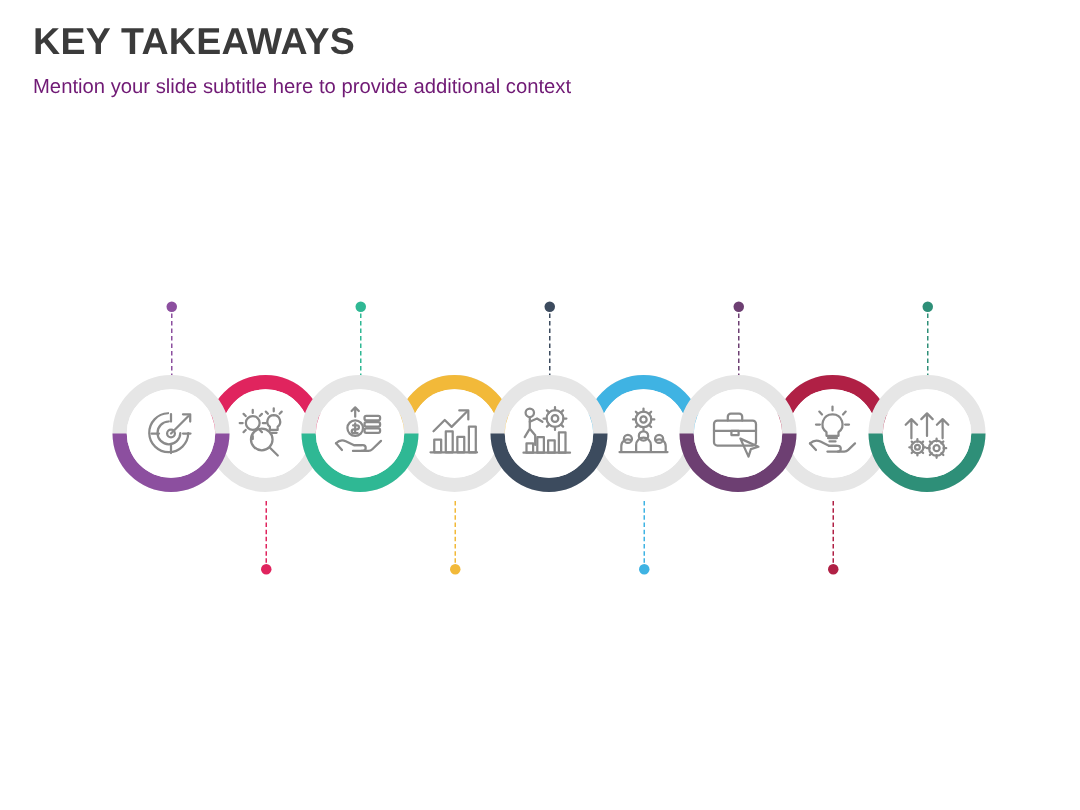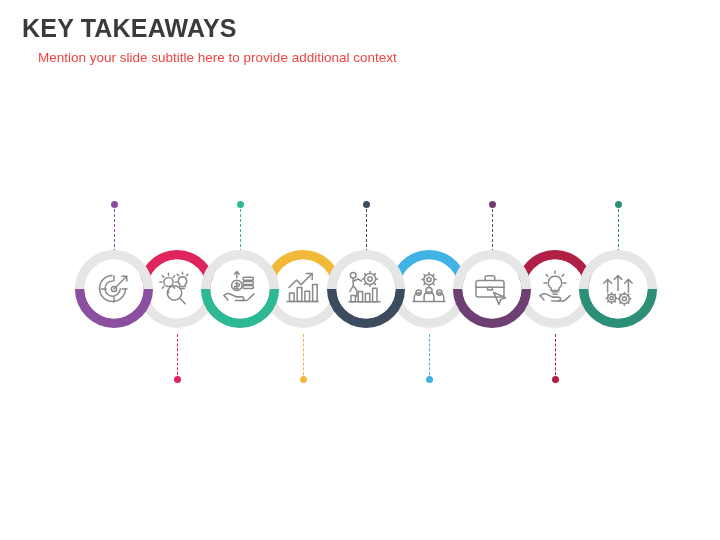--- a/index.html
+++ b/index.html
@@ -11,22 +11,22 @@
   }
   #slide { position: relative; width: 720px; height: 540px; background: #fff; }
 
   
   .title {
     position: absolute; left: 22px; top: 14px;
     font-size: 25px; font-weight: bold; letter-spacing: .2px;
     color: #3b3b3b;
   }
   .subtitle {
-    position: absolute; left: 38px; top: 50px;
-    font-size: 13.5px; color: #ef4444; font-weight: normal;
+    position: absolute; left: 22px; top: 50px;
+    font-size: 13.5px; color: #701a75; font-weight: normal;
   }
 
   
   .tblock { position: absolute; width: 124px; text-align: center; }
   .tblock .hl {
     font-size: 13.2px; font-weight: bold; line-height: 16px;
     white-space: nowrap;
   }
   .tblock .body {
     margin-top: 4px; font-size: 11.4px; line-height: 14.5px; color: #6d6d6d;

